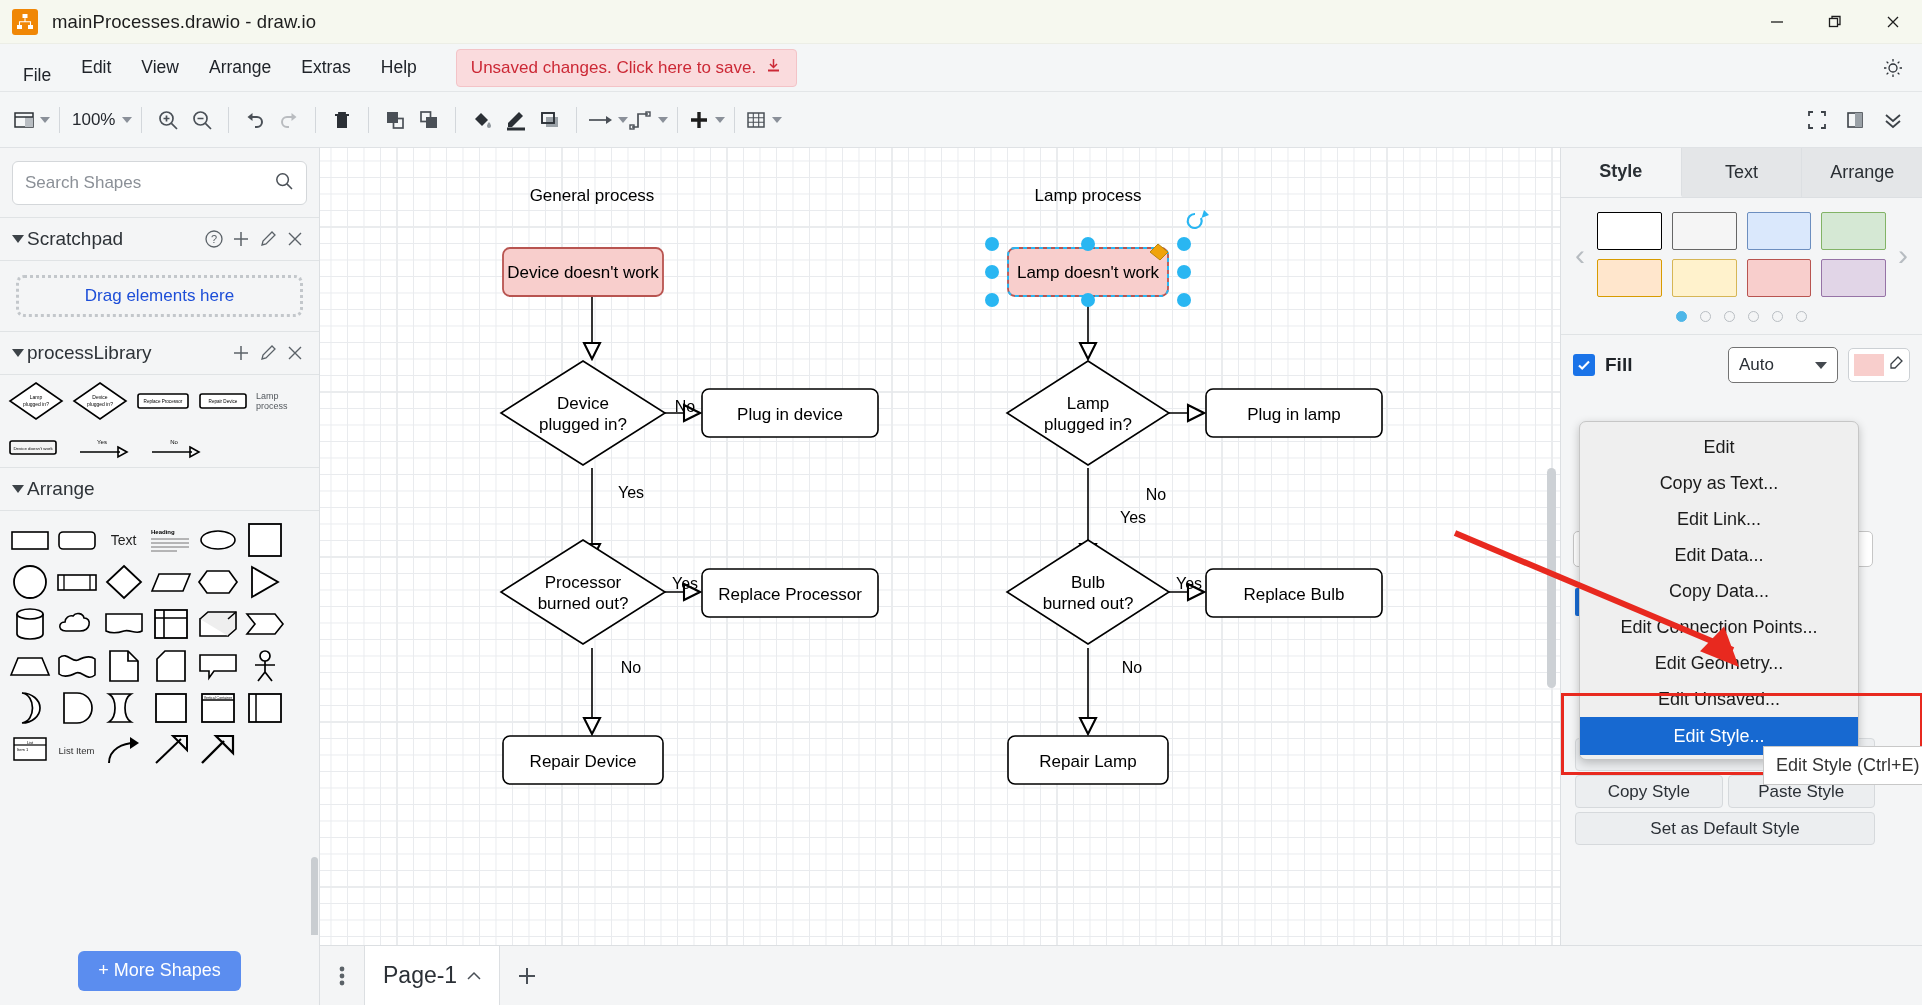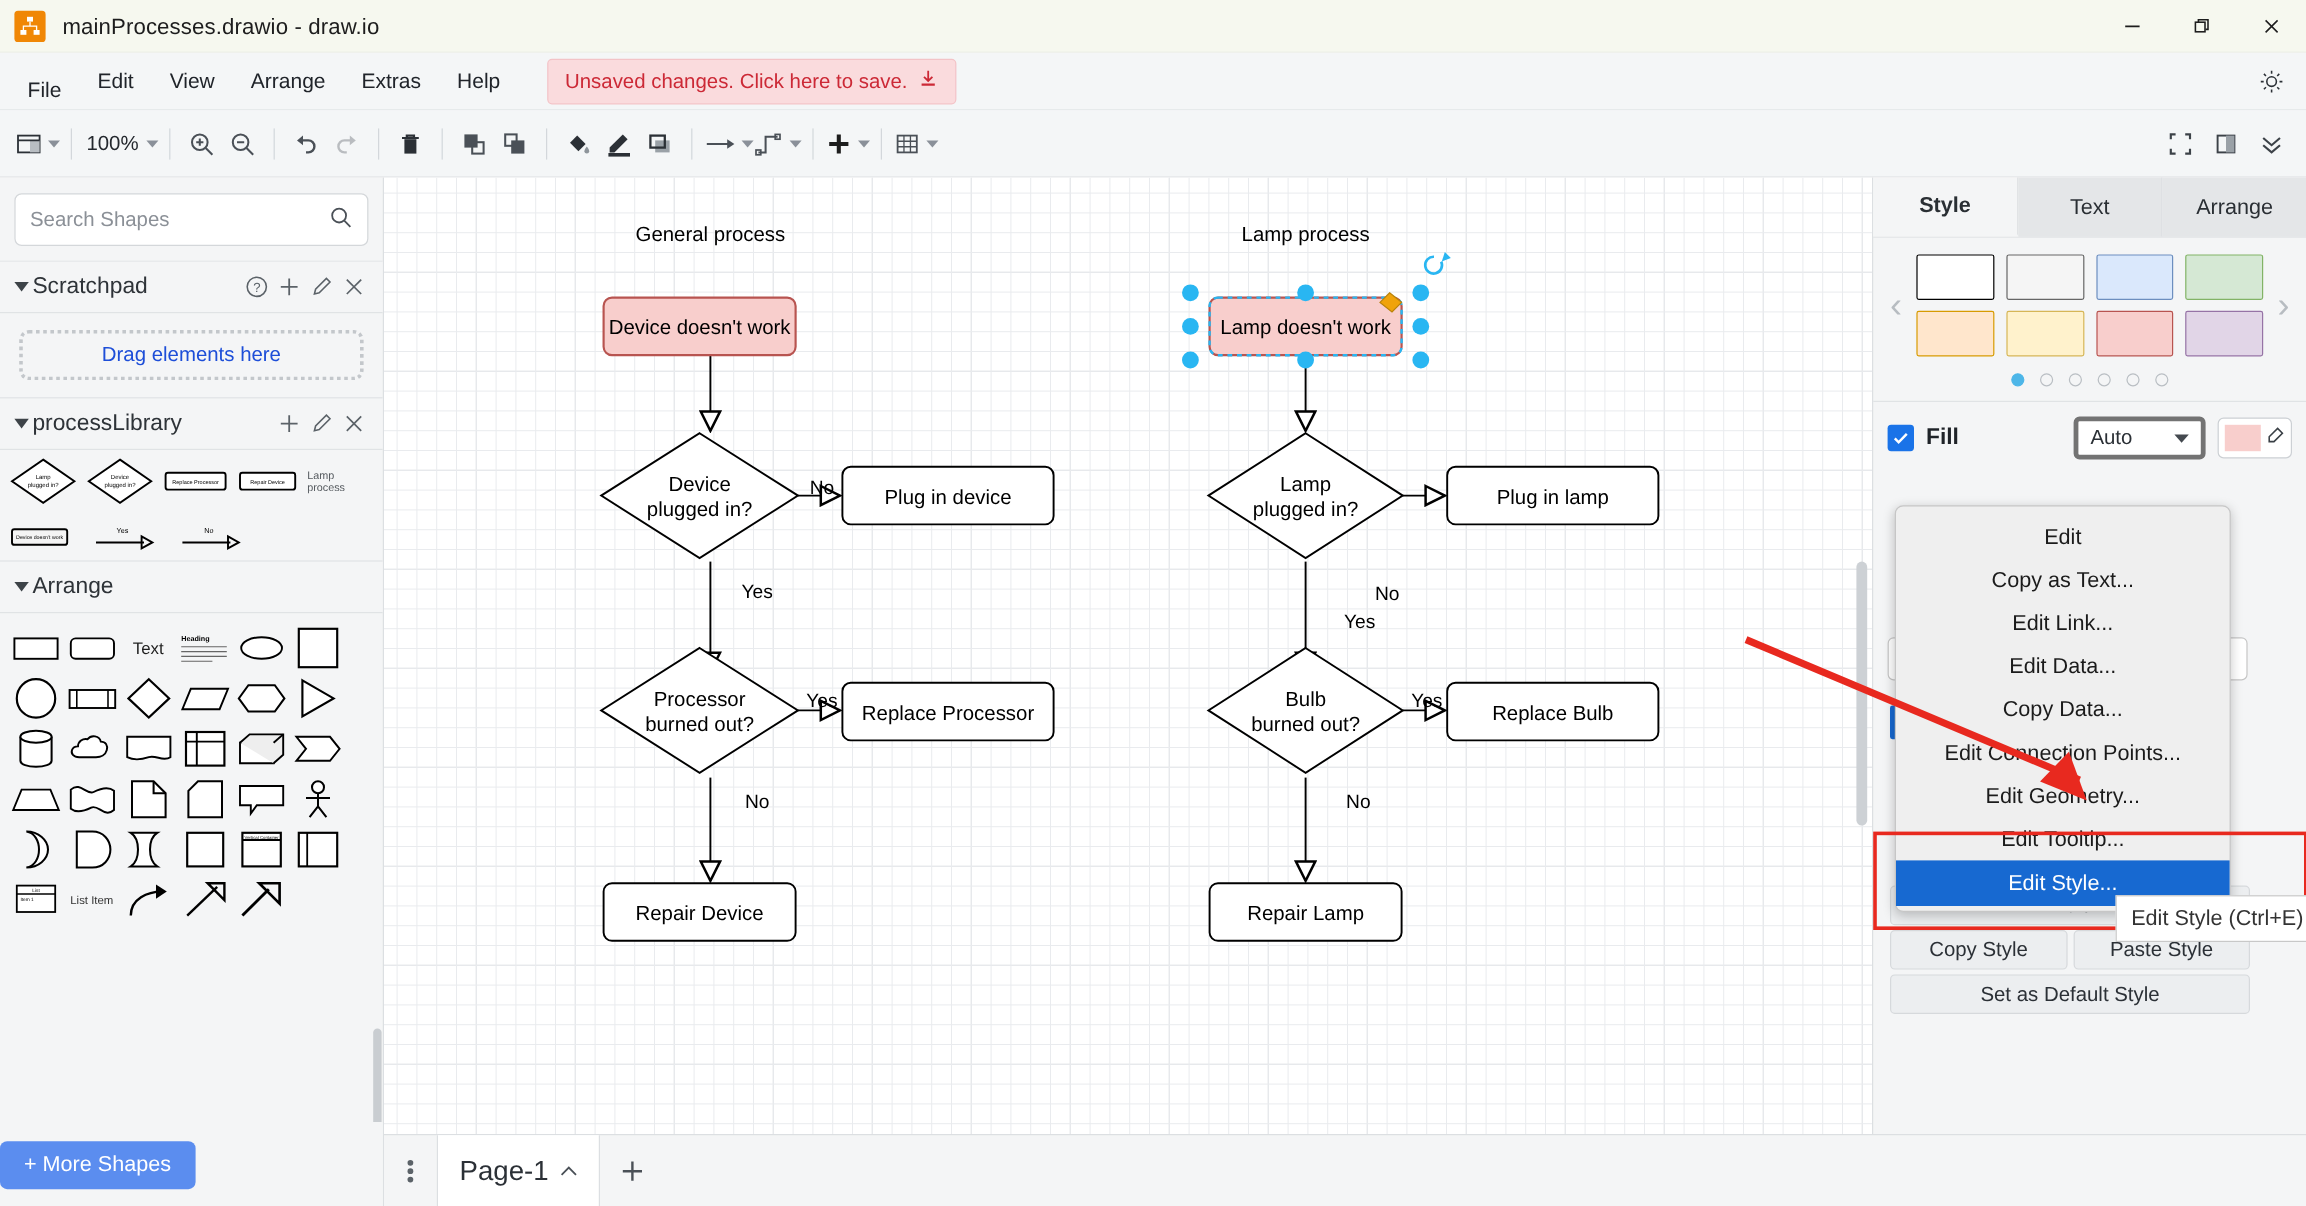--- a/index.html
+++ b/index.html
@@ -67,21 +67,21 @@
   .tri{width:0;height:0;border-left:6px solid transparent;border-right:6px solid transparent;border-top:8px solid #3d4348;}
   .sec-icon{width:24px;height:24px;display:flex;align-items:center;justify-content:center;cursor:pointer;}
   #scratchpad-drop{
     margin:14px 16px;height:42px;border:3px dotted #c3c7cb;border-radius:8px;
     display:flex;align-items:center;justify-content:center;color:#1d4ed8;font-size:17px;
   }
   .shape-grid{display:flex;flex-wrap:wrap;padding:8px 6px 4px 6px;}
   .shape-cell{width:47px;height:42px;display:flex;align-items:center;justify-content:center;cursor:pointer;}
   .lib-row{display:flex;align-items:center;padding:6px 8px;gap:8px;}
   .lib-cell{display:flex;align-items:center;justify-content:center;cursor:pointer;}
-  #more-shapes-wrap{height:70px;display:flex;align-items:center;justify-content:flex-start;background:#f4f5f6;border-top:1px solid transparent;}
+  #more-shapes-wrap{height:70px;display:flex;align-items:center;justify-content:center;background:#f4f5f6;border-top:1px solid transparent;}
   #more-shapes{
     background:#5b8def;color:#fff;border:none;border-radius:6px;height:40px;padding:0 20px;
     font-size:18px;font-family:inherit;cursor:pointer;
   }
   #sidebar-scrollbar{position:absolute;right:1px;top:640px;width:7px;height:220px;background:#c9cdd1;border-radius:4px;}
   
   #canvas-area{flex:1;position:relative;background:#ffffff;overflow:hidden;}
   #grid{
     position:absolute;inset:0;
     background-image:
@@ -104,21 +104,21 @@
   .arrow-nav{width:30px;display:flex;align-items:center;justify-content:center;color:#b7bcc1;font-size:30px;cursor:pointer;user-select:none;}
   #swatches{flex:1;display:grid;grid-template-columns:repeat(4,1fr);gap:9px 10px;padding:0 2px;}
   .sw{height:38px;border-radius:2px;cursor:pointer;}
   #dots{display:flex;justify-content:center;gap:13px;padding:8px 0 12px 0;border-bottom:1px solid #e0e3e5;}
   .dot{width:11px;height:11px;border-radius:50%;border:1.6px solid #b9bec3;}
   .dot.on{background:#4db6e8;border-color:#4db6e8;}
   .fill-row{display:flex;align-items:center;padding:12px 12px;gap:10px;}
   .cb{width:22px;height:22px;border-radius:3px;background:#1a73e8;display:flex;align-items:center;justify-content:center;cursor:pointer;}
   .cb svg{display:block;}
   .fill-label{font-size:19px;font-weight:bold;color:#1f2328;flex:0 0 auto;}
-  .sel-box{margin-left:auto;width:110px;height:36px;background:#fff;border:4px solid #737373;border-radius:5px;display:flex;align-items:center;padding:0 10px;font-size:17px;color:#2b3036;cursor:pointer;}
+  .sel-box{margin-left:auto;width:110px;height:36px;background:#fff;border:1px solid #737373;border-radius:5px;display:flex;align-items:center;padding:0 10px;font-size:17px;color:#2b3036;cursor:pointer;}
   .sel-caret{margin-left:auto;width:0;height:0;border-left:6px solid transparent;border-right:6px solid transparent;border-top:7px solid #44494f;}
   .color-btn{width:62px;height:34px;background:#fff;border:1px solid #ccd0d4;border-radius:5px;display:flex;align-items:center;gap:4px;padding:0 5px;cursor:pointer;}
   .color-chip{width:34px;height:22px;background:#f8cecc;}
   
   #prop-table{position:absolute;left:0;right:0;bottom:0;top:833px;background:#fff;border-top:1px solid #dcdfe2;}
   .prop-row{display:flex;height:37px;align-items:center;border-bottom:1px solid #ececec;}
   .prop-row.header{background:#e8eaec;font-weight:bold;}
   .prop-k{width:150px;padding-left:10px;font-size:17px;color:#2b3036;display:flex;align-items:center;gap:6px;}
   .prop-v{flex:1;padding-left:8px;font-size:17px;color:#2b3036;border-left:1px solid #ececec;height:100%;display:flex;align-items:center;}
   .prop-row.header .prop-v{border-left:none;}
@@ -824,21 +824,21 @@
     </div>
 
     <div id="ctxmenu">
       <div class="ctx-item">Edit</div>
       <div class="ctx-item">Copy as Text...</div>
       <div class="ctx-item">Edit Link...</div>
       <div class="ctx-item">Edit Data...</div>
       <div class="ctx-item">Copy Data...</div>
       <div class="ctx-item">Edit Connection Points...</div>
       <div class="ctx-item">Edit Geometry...</div>
-      <div class="ctx-item">Edit Tooltip...</div>
+      <div class="ctx-item">Edit Unsaved...</div>
       <div class="ctx-item sel">Edit Style...</div>
     </div>
 
     <div id="redbox"></div>
     <div id="tooltip">Edit Style (Ctrl+E)</div>
 
     <div id="prop-table">
       <div class="prop-row header">
         <div class="prop-k">
           <span class="tri-sm"></span>

